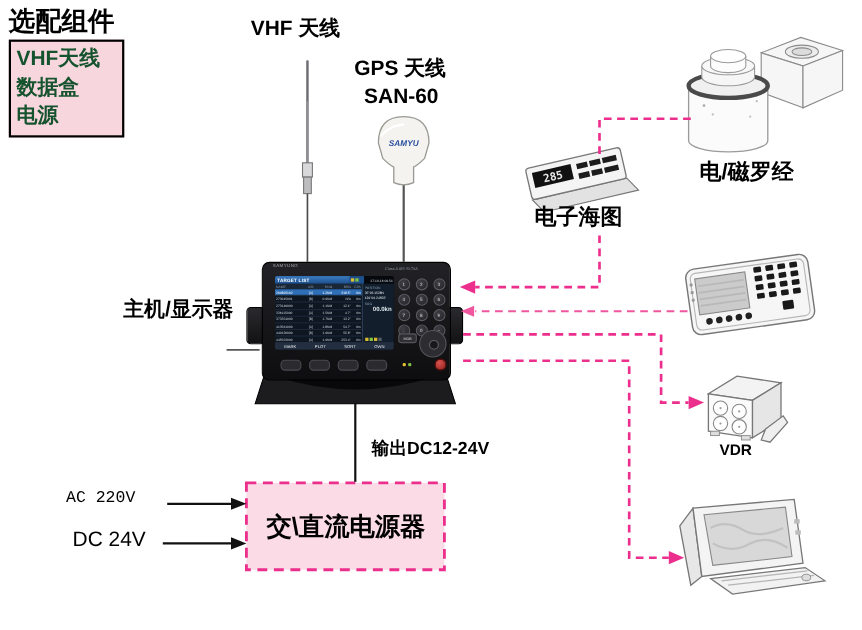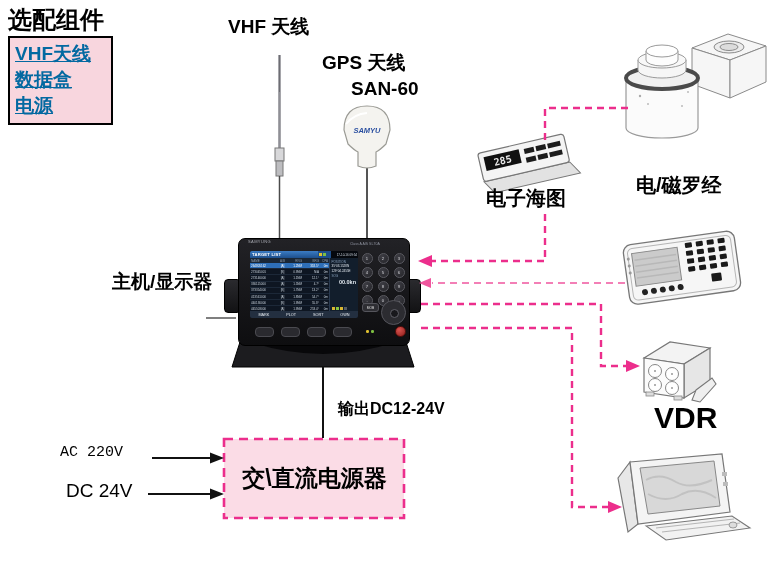--- a/index.html
+++ b/index.html
@@ -5,37 +5,37 @@
   html,body{margin:0;padding:0;background:#fff;}
   .canvas{position:relative;width:784px;height:573px;background:#fff;overflow:hidden;
           font-family:"Liberation Sans","DejaVu Sans",sans-serif;}
   .abs{position:absolute;}
   .lbl{position:absolute;color:#000;white-space:nowrap;line-height:1.15;}
 
   
   .opt-title{left:8px;top:6px;font-size:24px;font-weight:700;}
   .opt-box{left:8px;top:36px;width:96px;height:82px;background:#f8d6de;border:2px solid #000;
            padding:3px 0 0 5px;}
-  .opt-item{font-size:19px;font-weight:600;line-height:26px;color:#0369a1;text-decoration:underline;}
+  .opt-item{font-size:19px;font-weight:600;line-height:26px;color:#14532d;}
 
   
   .vhf-lbl{left:228px;top:16px;font-size:19px;font-weight:700;}
   .gps-lbl{left:322px;top:52px;font-size:19px;font-weight:700;}
-  .gps-model{left:331px;top:78px;font-size:19px;font-weight:700;margin-left:20px;}
+  .gps-model{left:331px;top:78px;font-size:19px;font-weight:700;}
   .main-lbl1{left:112px;top:271px;font-size:19px;font-weight:700;}
   .main-lbl2{left:124px;top:295px;font-size:25px;font-weight:500;letter-spacing:1px;}
   .out-lbl{left:338px;top:400px;font-size:16px;font-weight:700;}
   .ac-lbl{left:60px;top:444px;font-size:15px;font-weight:500;font-family:Liberation Mono, monospace;}
   .dc-lbl{left:66px;top:480px;font-size:19px;font-weight:500;}
   .pwr-lbl{left:224px;top:438px;width:181px;height:81px;display:flex;align-items:center;justify-content:center;
            font-size:23px;font-weight:700;}
-  .compass-lbl{left:636px;top:146px;font-size:20px;font-weight:700;margin-top:28px;}
+  .compass-lbl{left:636px;top:146px;font-size:20px;font-weight:700;}
   .conv-lbl{left:486px;top:187px;font-size:20px;font-weight:700;}
   .gpsrx-lbl{left:629px;top:302px;font-size:21px;font-weight:700;}
-  .vdr-lbl{left:654px;top:401px;font-size:30px;font-weight:700;}
+  .vdr-lbl{left:654px;top:401px;font-size:14px;font-weight:700;}
   .radar-lbl{left:632px;top:537px;font-size:20px;font-weight:700;}
 
   
   .unit{left:238px;top:238px;width:170px;height:106px;background:linear-gradient(#222226,#151518 60%,#0e0e10);
         border:1px solid #000;border-radius:7px;}
   .knob{width:15px;height:32px;background:linear-gradient(#2a2a2e,#121214);border:1px solid #000;border-radius:4px;top:279px;}
   .knob.l{left:224px;} .knob.r{left:404px;}
   .brand{left:248px;top:240px;font-size:4px;color:#a8aab2;letter-spacing:.4px;}
   .bezel-model{left:350px;top:242px;font-size:3.5px;color:#8f93a0;}
 

